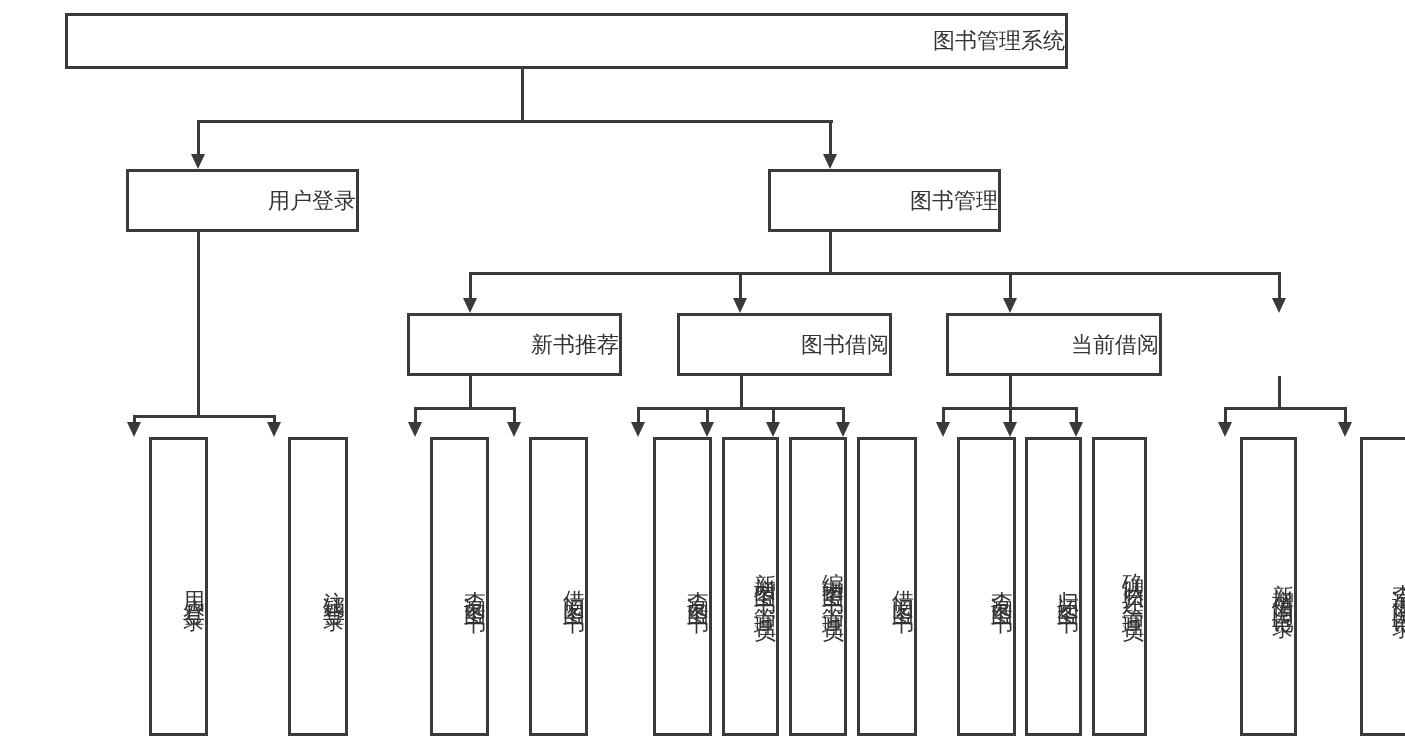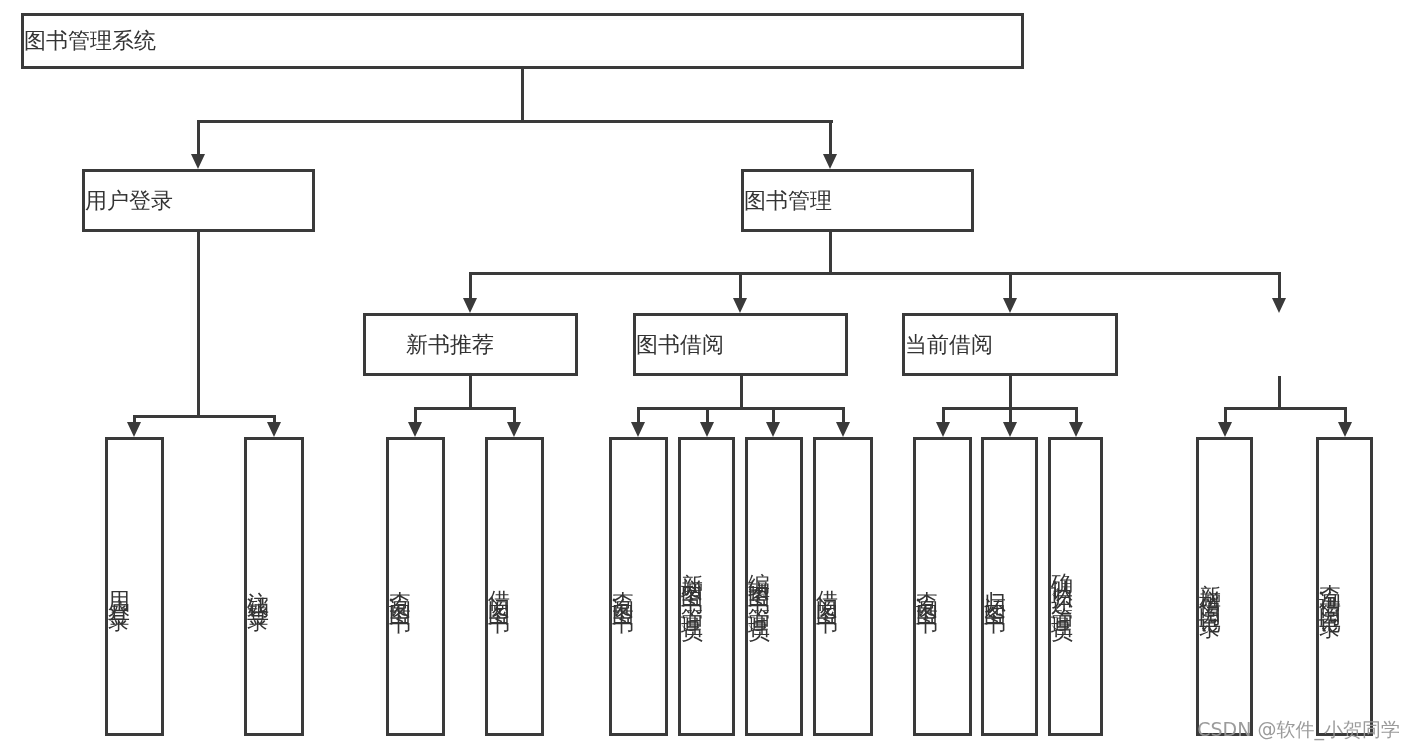--- a/index.html
+++ b/index.html
@@ -12,24 +12,25 @@
     color: #333333;
     overflow: hidden;
   }
   .box {
     position: absolute;
     box-sizing: border-box;
     background: #ffffff;
     border: 3px solid #3a3a3a;
     display: flex;
     align-items: center;
-    justify-content: flex-start;
+    justify-content: flex-end;
     font-size: 22px;
     color: #333333;
     z-index: 2;
+    margin-left: 44px;
   }
   .box span { white-space: nowrap; }
   .vbox span {
     writing-mode: vertical-lr;
     text-orientation: mixed;
     letter-spacing: 7px;
     line-height: 1;
     white-space: nowrap;
   }
   .vline { position: absolute; width: 3px; background: #3a3a3a; z-index: 1; }
@@ -116,21 +117,21 @@
   <div class="vline" style="left:1344px; top:407px; height:17px;"></div>
   <div class="arrowhead" style="left:1338px; top:422px;"></div>
 
   <div class="box" style="left:21px; top:13px; width:1003px; height:56px;">
     <span>图书管理系统</span>
   </div>
 
   <div class="box" style="left:82px; top:169px; width:233px; height:63px;">
     <span>用户登录</span>
   </div>
-  <div class="box" style="left:741px; top:169px; width:233px; height:63px;">
+  <div class="box" style="left:724px; top:169px; width:233px; height:63px;">
     <span>图书管理</span>
   </div>
 
   <div class="box" style="left:363px; top:313px; width:215px; height:63px;padding-left:40px;">
     <span>新书推荐</span>
   </div>
   <div class="box" style="left:902px; top:313px; width:216px; height:63px;">
     <span>当前借阅</span>
   </div>
   <div class="box" style="left:633px; top:313px; width:215px; height:63px;">
@@ -174,15 +175,14 @@
     <span>确认归还（管理员）</span>
   </div>
 
   <div class="box vbox" style="left:1196px; top:437px; width:57px; height:299px;">
     <span>新增借阅记录</span>
   </div>
   <div class="box vbox" style="left:1316px; top:437px; width:57px; height:299px;">
     <span>查询借阅记录</span>
   </div>
 
-  <div class="watermark">CSDN @软件_小贺同学</div>
 
 </div>
 
 </body></html>

